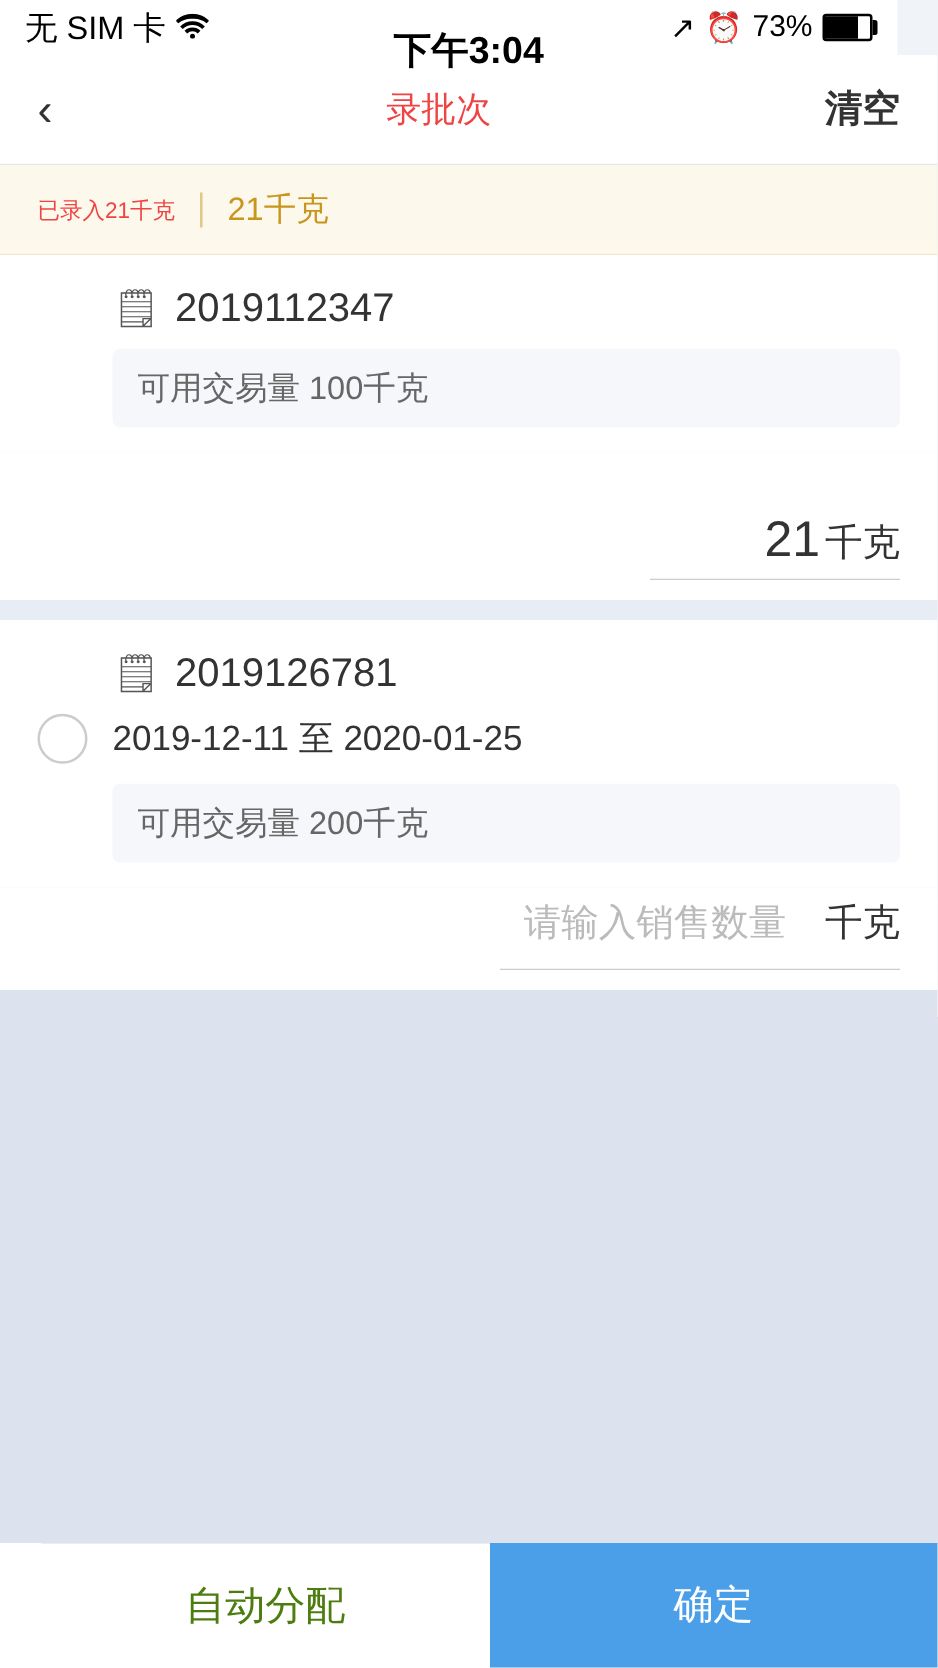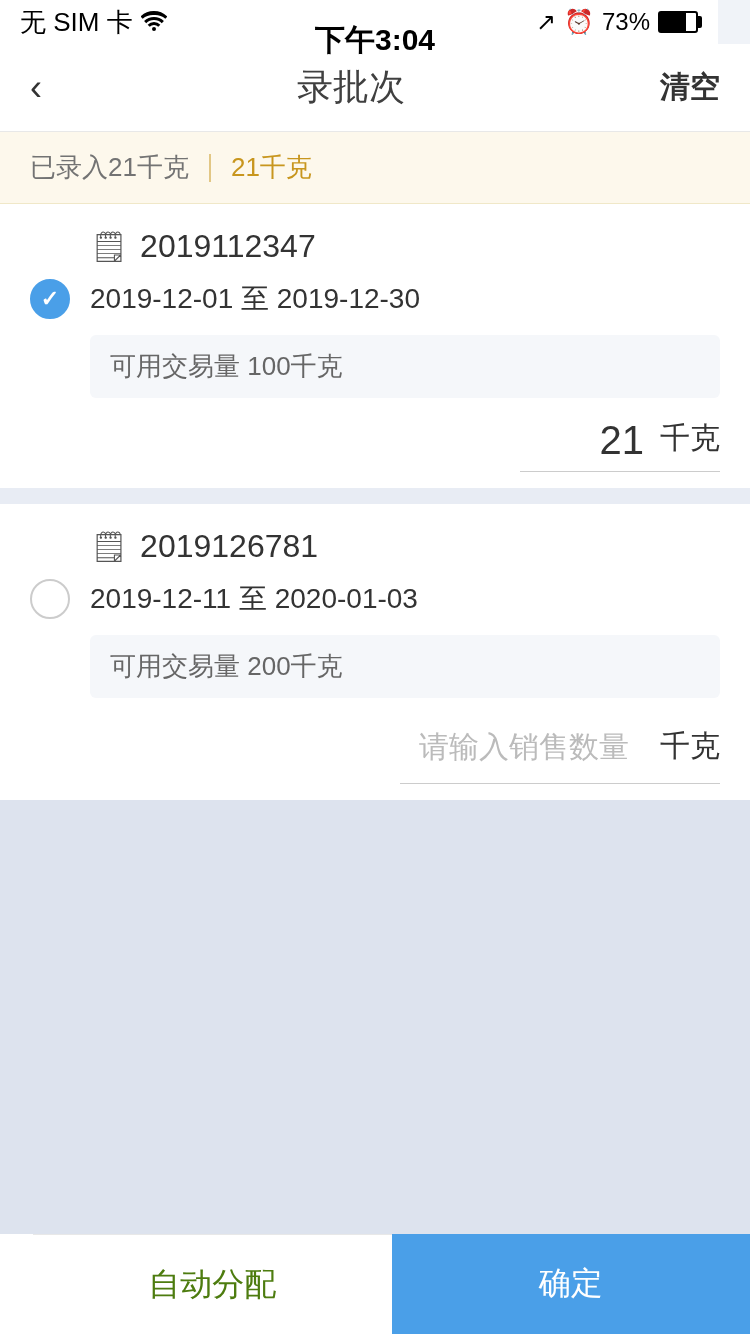--- a/index.html
+++ b/index.html
@@ -78,43 +78,43 @@
       justify-content: space-between;
       padding: 0 30px;
       border-bottom: 1px solid #e8e8e8;
     }
     .nav-back {
       font-size: 36px;
       color: #333;
       cursor: pointer;
     }
     .nav-title {
-      font-size: 36px;
-      font-weight: 500;
-      color: #404040;
+      font-size: 28px;
+      font-weight: 500;
+      color: #ef4444;
     }
     .nav-clear {
       font-size: 30px;
       color: #333;
       cursor: pointer;
       font-weight: bold;
     }
 
     
     .info-banner {
       background: #fdf8ec;
       padding: 18px 30px;
       display: flex;
       align-items: center;
       gap: 20px;
       border-bottom: 1px solid #f0e8c8;
     }
     .info-label {
-      font-size: 26px;
-      color: #737373;
+      font-size: 18px;
+      color: #ef4444;
       font-weight: 500;
       text-align: right;
     }
     .info-divider {
       width: 2px;
       height: 28px;
       background: #c8961e;
       opacity: 0.5;
     }
     .info-value {
@@ -201,23 +201,24 @@
     .amount-container {
       background: #fff;
       padding: 0 30px 16px 30px;
       display: flex;
       flex-direction: column;
       align-items: flex-end;
       gap: 0;
     }
     .amount-line {
       display: flex;
-      align-items: flex-start;
-      gap: 16px;
+      align-items: flex-end;
+      gap: 4px;
       justify-content: flex-end;
+      margin-top: 48px;
     }
     .amount-separator {
       width: 200px;
       height: 1px;
       background: #ccc;
       margin-top: 8px;
     }
 
     
     .card-separator {
@@ -345,45 +346,41 @@
     <span class="info-label">已录入21千克</span>
     <div class="info-divider"></div>
     <span class="info-value">21千克</span>
   </div>
 
   <div class="batch-card">
     <div class="batch-header">
       <span class="batch-icon">🗒</span>
       <span class="batch-id">2019112347</span>
     </div>
-    <div class="batch-row">
-      <div class="radio-circle checked"></div>
-      <span class="batch-date">2019-12-01 至 2019-12-30</span>
-    </div>
     <div class="batch-available">可用交易量 100千克</div>
   </div>
 
   <div class="amount-container">
     <div class="amount-line">
       <span class="amount-value">21</span>
       <span class="amount-unit">千克</span>
     </div>
     <div class="amount-separator"></div>
   </div>
 
   <div class="card-separator"></div>
 
   <div class="batch-card-2">
     <div class="batch-header">
       <span class="batch-icon">🗒</span>
       <span class="batch-id">2019126781</span>
     </div>
     <div class="batch-row">
       <div class="radio-circle"></div>
-      <span class="batch-date">2019-12-11 至 2020-01-03</span>
+      <span class="batch-date">2019-12-11 至 2020-01-25</span>
     </div>
     <div class="batch-available">可用交易量 200千克</div>
   </div>
 
   <div style="background:#fff; padding: 8px 0 0 0;">
     <div class="input-row">
       <input class="qty-input" type="number" placeholder="请输入销售数量" style="">
       <span class="input-unit">千克</span>
     </div>
     <div class="input-underline"></div>

